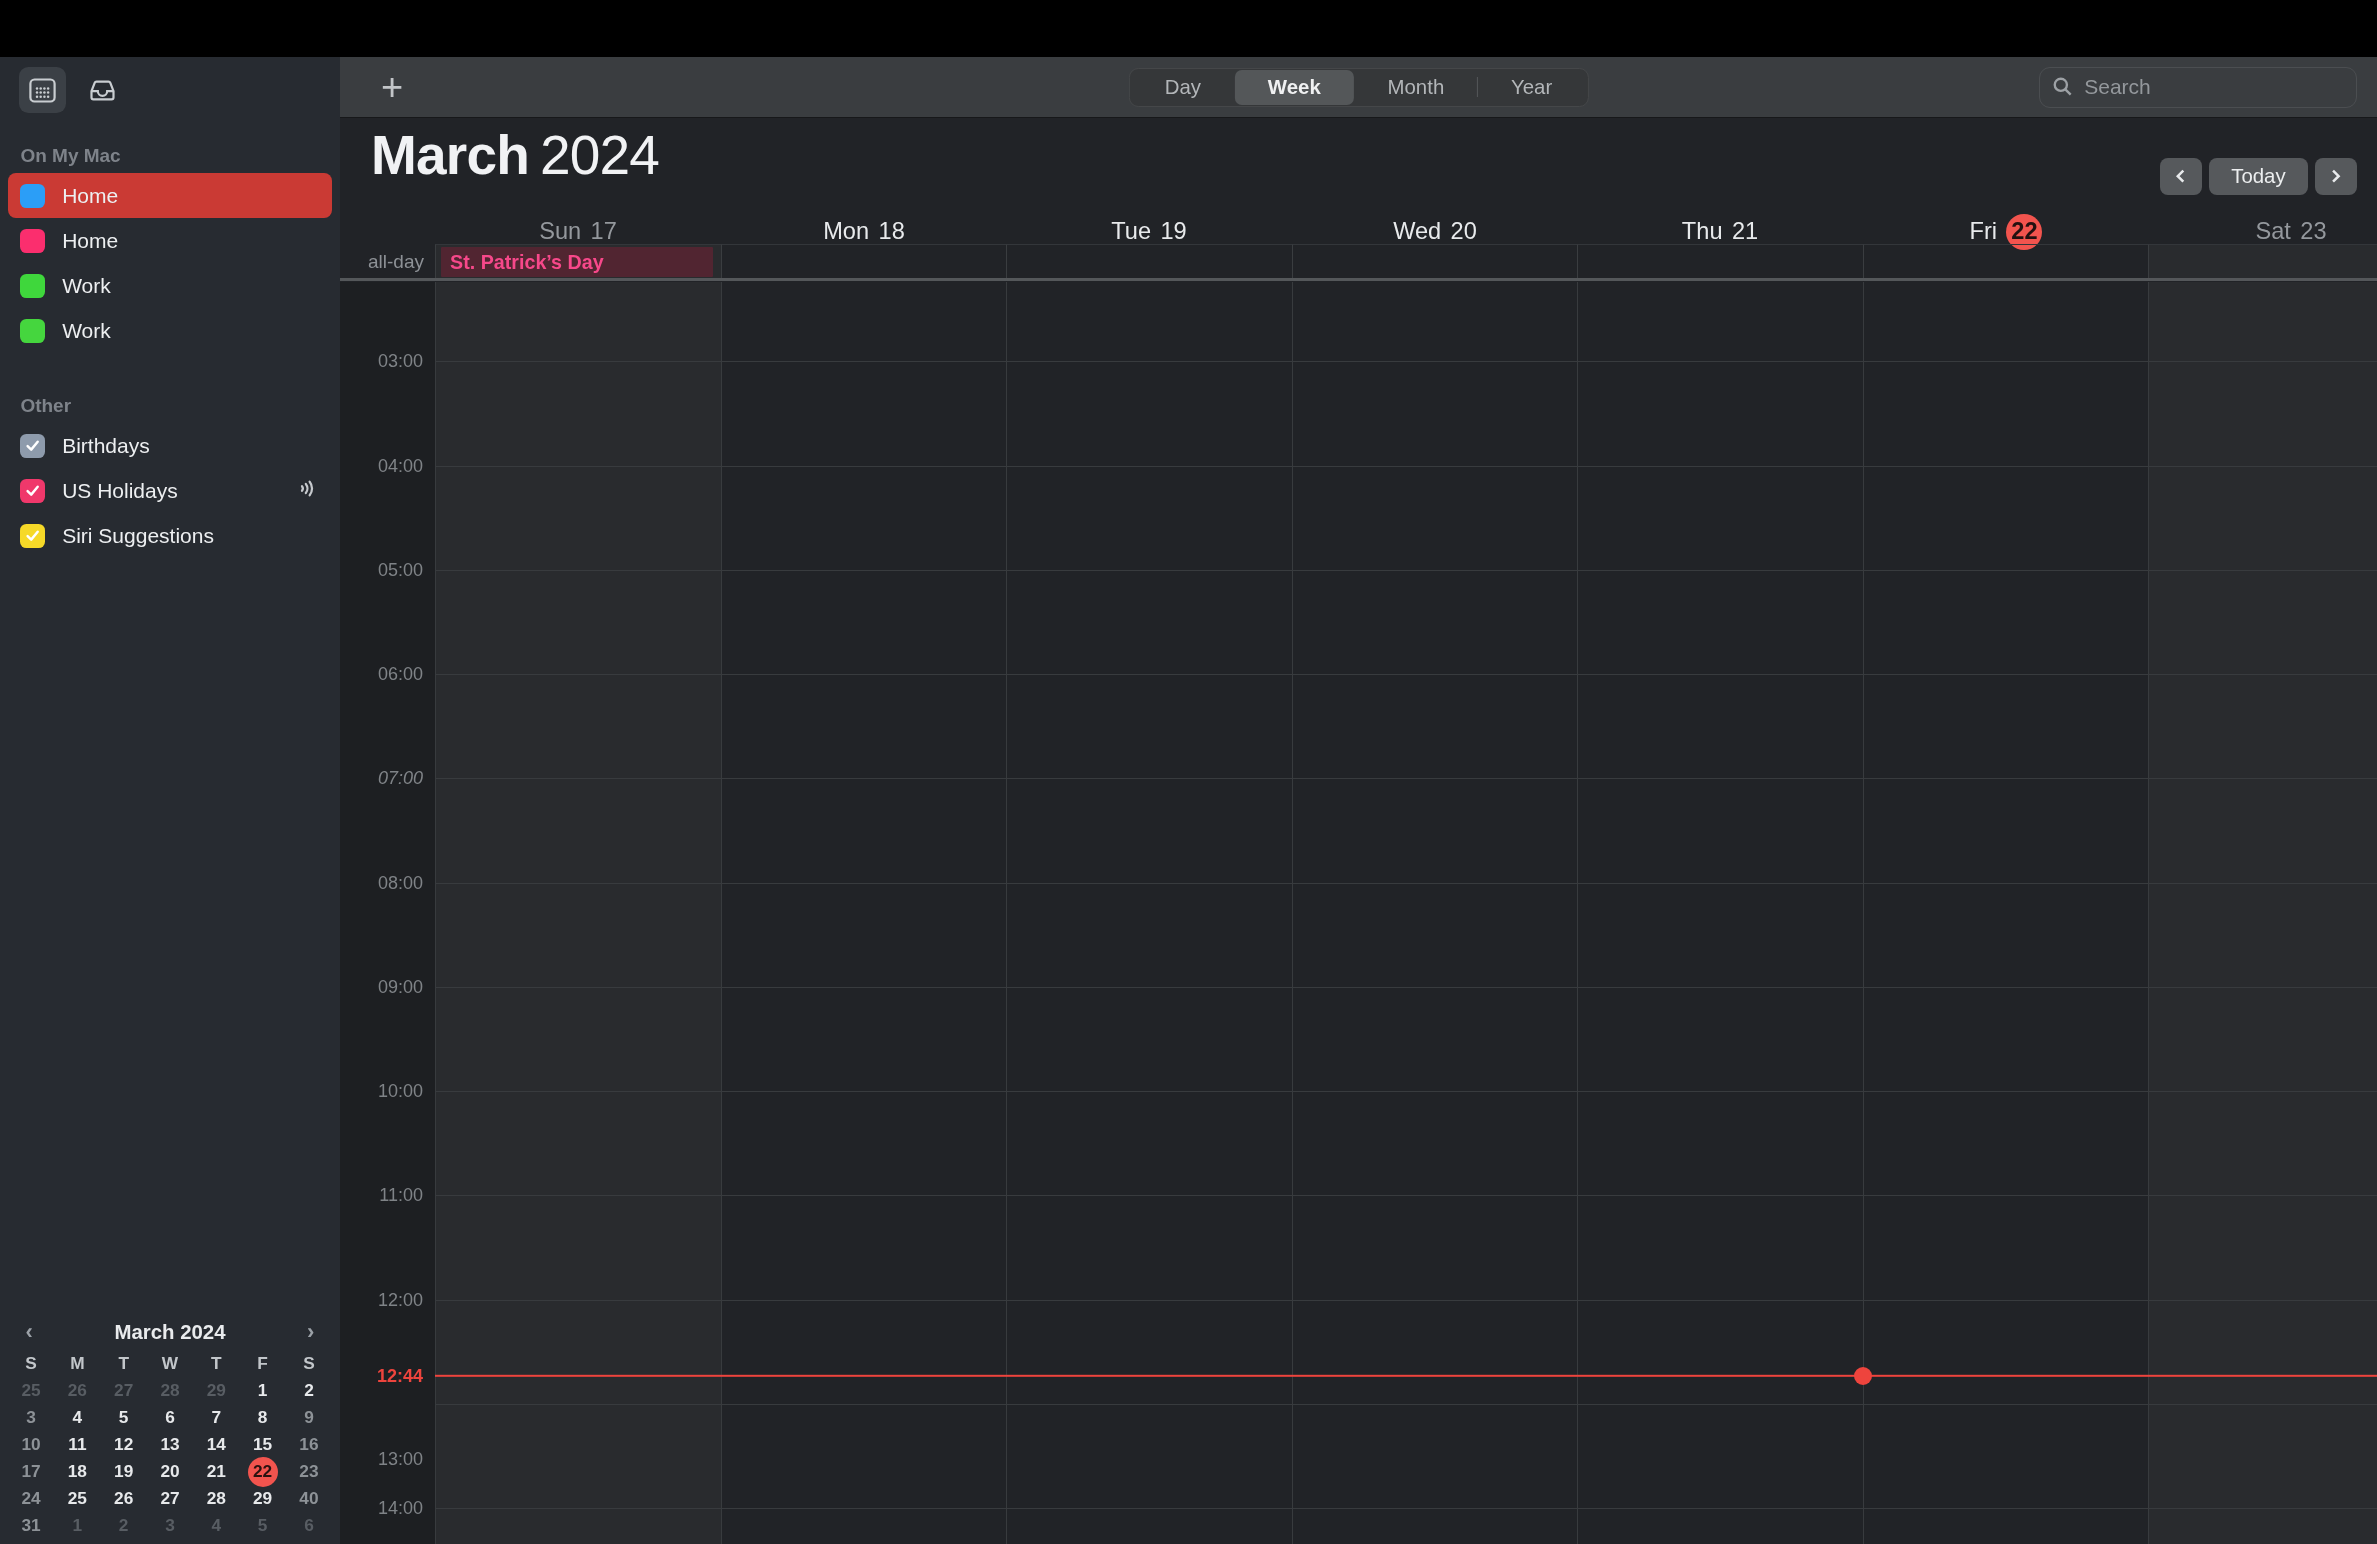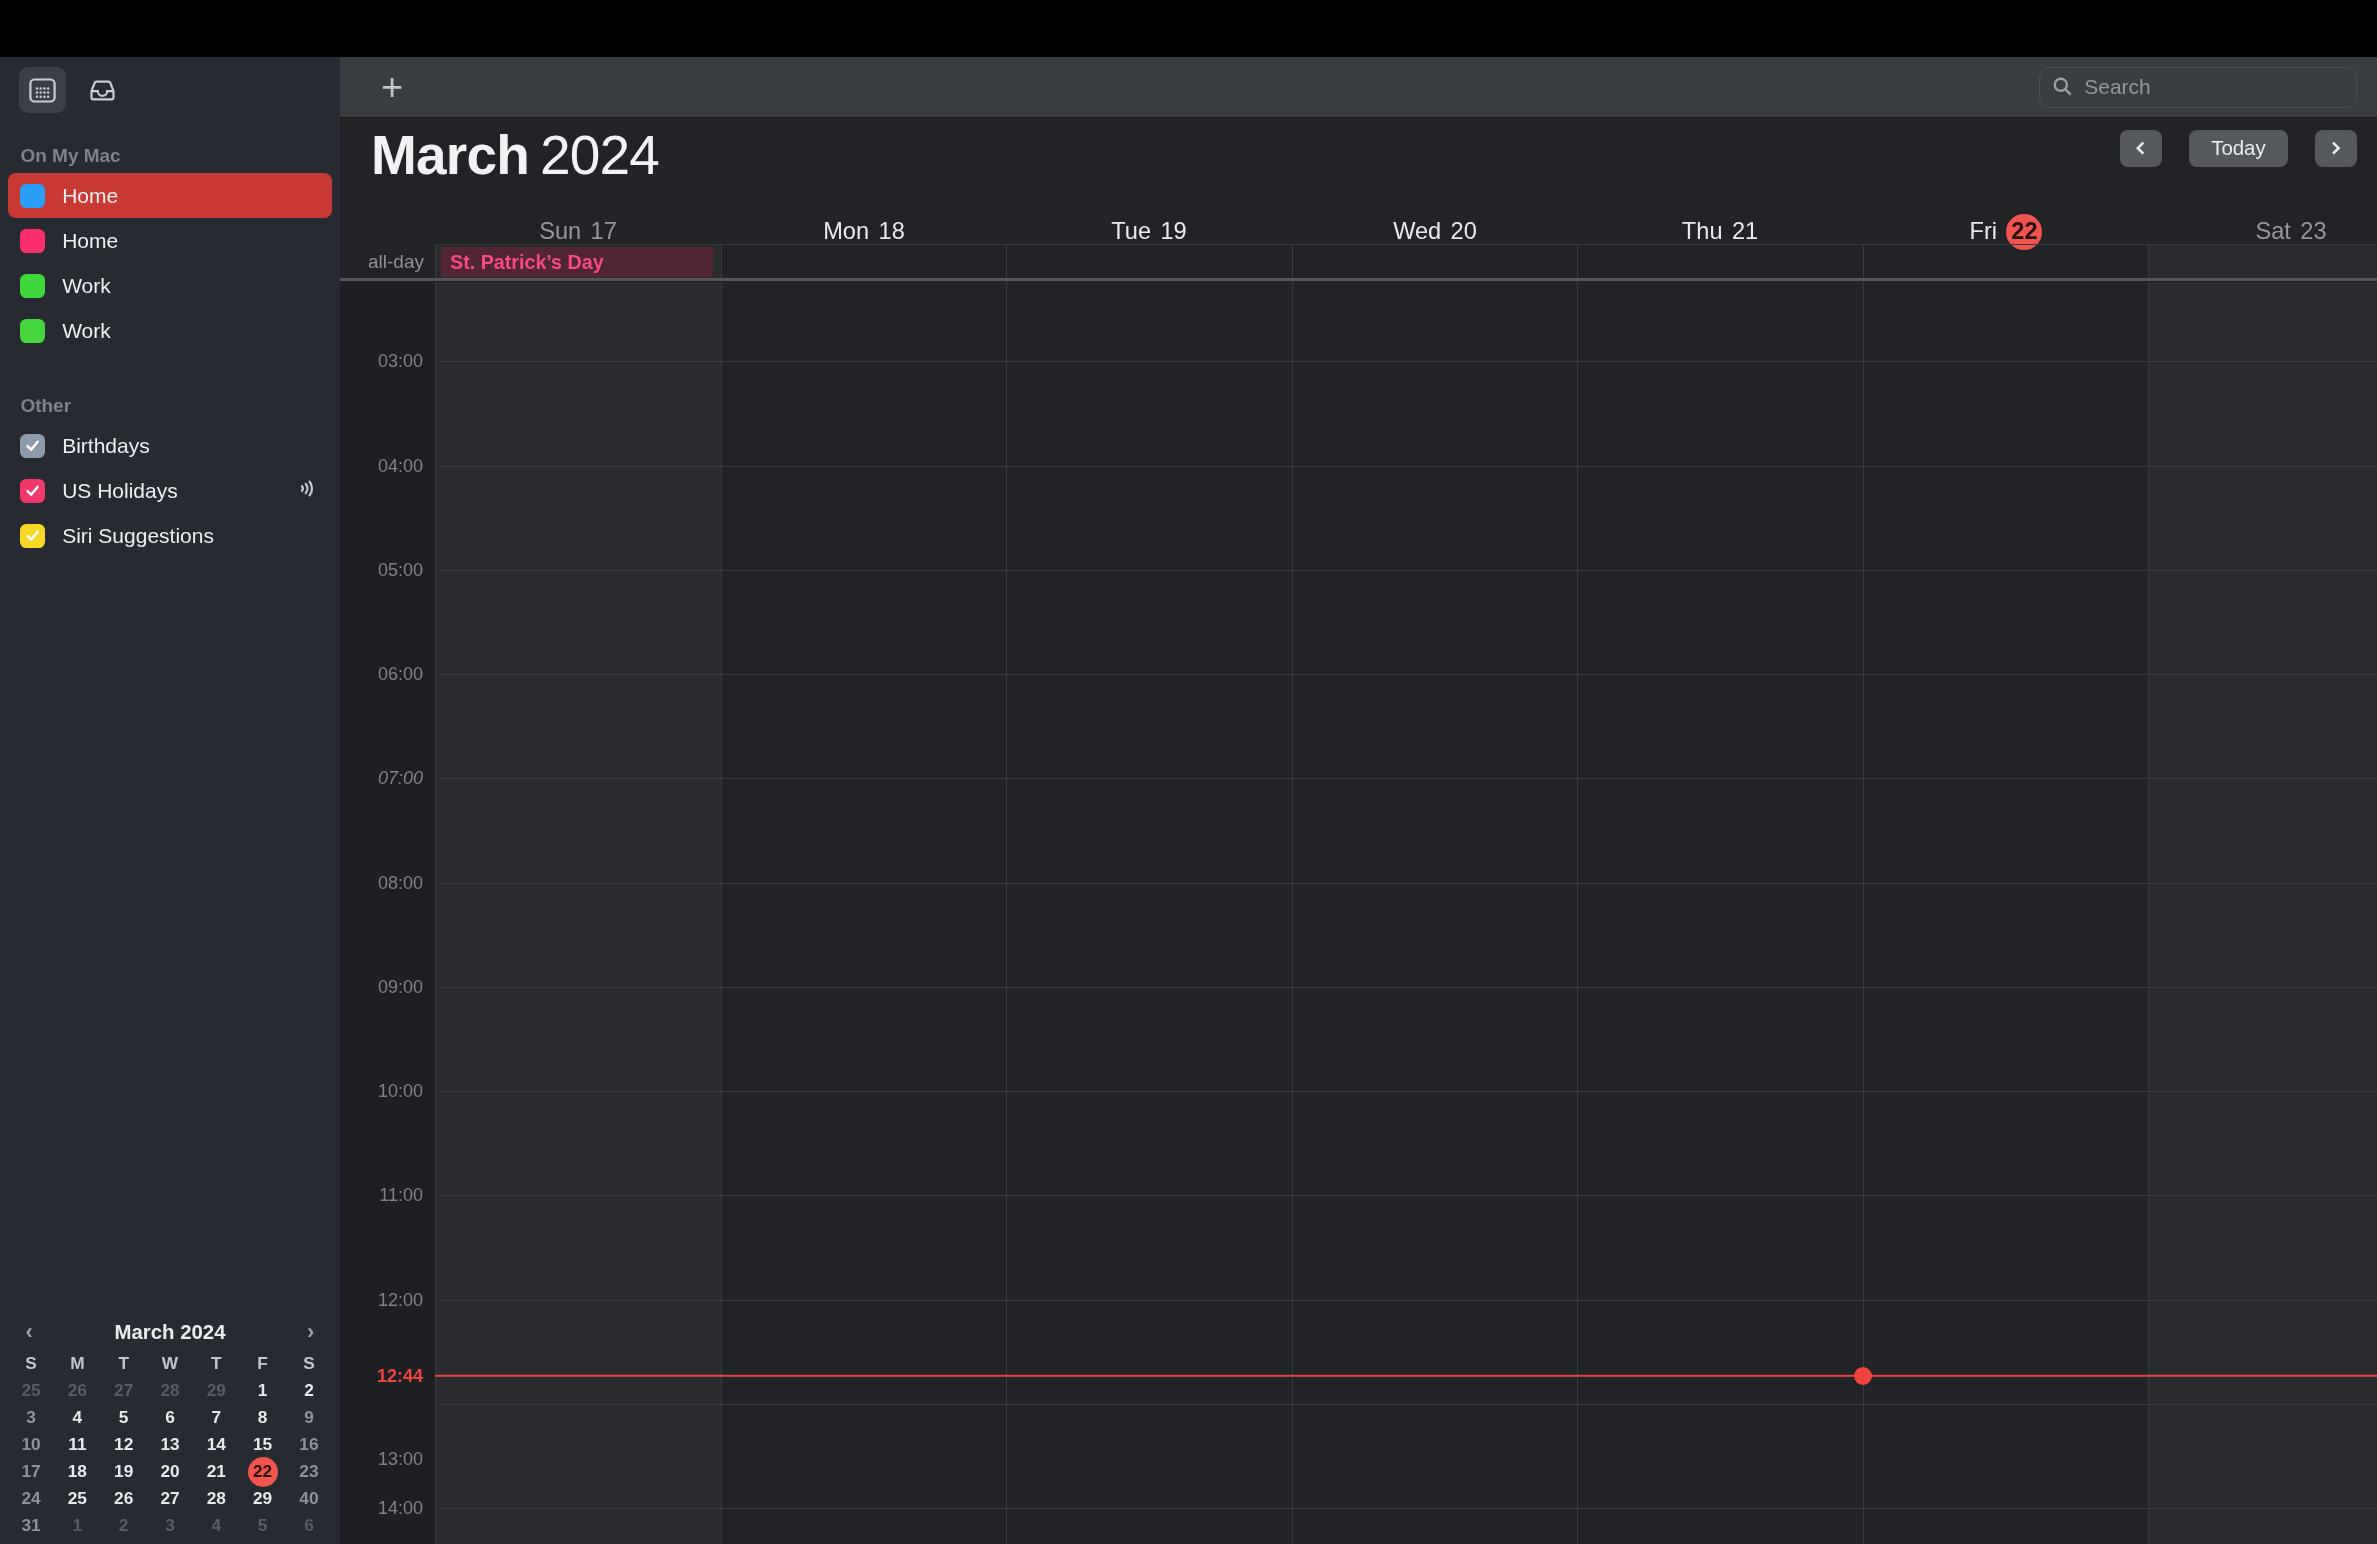--- a/index.html
+++ b/index.html
@@ -52,21 +52,21 @@
   .seg-divider { width:0.8px; height:20.4px; background:#55585a; }
   #search-field { position:absolute; right:20.4px; width:318px; height:41px; border:1.6px solid #4b4e51; border-radius:11px; display:flex; align-items:center; padding:0 11px; gap:10px; }
   #search-field svg { stroke:#9da1a5; fill:none; stroke-width:2.4; width:23.6px; height:23.6px; flex-shrink:0; }
   #search-input { background:transparent; border:none; outline:none; color:#d7d9db; font-size:21px; width:100%; font-family:inherit; }
   #search-input::placeholder { color:#94989c; }
 
   #cal-header { position:absolute; top:61px; left:0; right:0; height:164px; }
   #title { position:absolute; left:31px; top:4.7px; font-size:55px; color:#f1f2f4; letter-spacing:-0.8px; }
   #title .month { font-weight:700; }
   #title .year { font-weight:300; margin-left:11px; }
-  #nav-buttons { position:absolute; right:20.4px; top:12px; display:flex; gap:27px; }
+  #nav-buttons { position:absolute; right:20.4px; top:40px; display:flex; gap:7px; }
   .nav-btn { height:37px; background:#56595c; border-radius:7.9px; display:flex; align-items:center; justify-content:center; color:#eceeef; }
   .nav-btn svg { stroke:#e8eaec; fill:none; stroke-width:3; width:20.4px; height:20.4px; }
   .nav-btn.chev { width:42px; }
   .nav-btn.today { padding:0 22px; font-size:20.4px; }
 
   .day-name { position:absolute; top:93px; height:41px; text-align:center; font-size:23.6px; color:#e8eaec; display:flex; align-items:center; justify-content:center; gap:9.4px; }
   .day-name.weekend { color:#94989d; }
   .day-badge { width:36px; height:36px; border-radius:50%; background:#f2544e; color:#241110; display:flex; align-items:center; justify-content:center; font-weight:600; }
 
   #allday-row { position:absolute; top:126px; left:0; right:0; height:35px; }
@@ -233,20 +233,29 @@
           <div class="mc-cell mc-day muted">4</div>
           <div class="mc-cell mc-day muted">5</div>
           <div class="mc-cell mc-day muted">6</div>
         </div>
     </div>
   </div>
 
   <div id="main">
     <div id="main-toolbar">
       <div id="add-btn">+</div>
+      <div id="view-switcher">
+          <div class="seg">Day</div>
+          <div class="seg-divider" style="visibility: hidden;"></div>
+          <div class="seg active">Week</div>
+          <div class="seg-divider" style="visibility: hidden;"></div>
+          <div class="seg">Month</div>
+          <div class="seg-divider"></div>
+          <div class="seg">Year</div>
+        </div>
       <div id="search-field">
         <svg viewBox="0 0 24 24">
           <circle cx="10" cy="10" r="6.2"></circle>
           <line x1="14.6" y1="14.6" x2="20" y2="20"></line>
         </svg>
         <input id="search-input" placeholder="Search" style="">
       </div>
     </div>
 
     <div id="cal-header">

